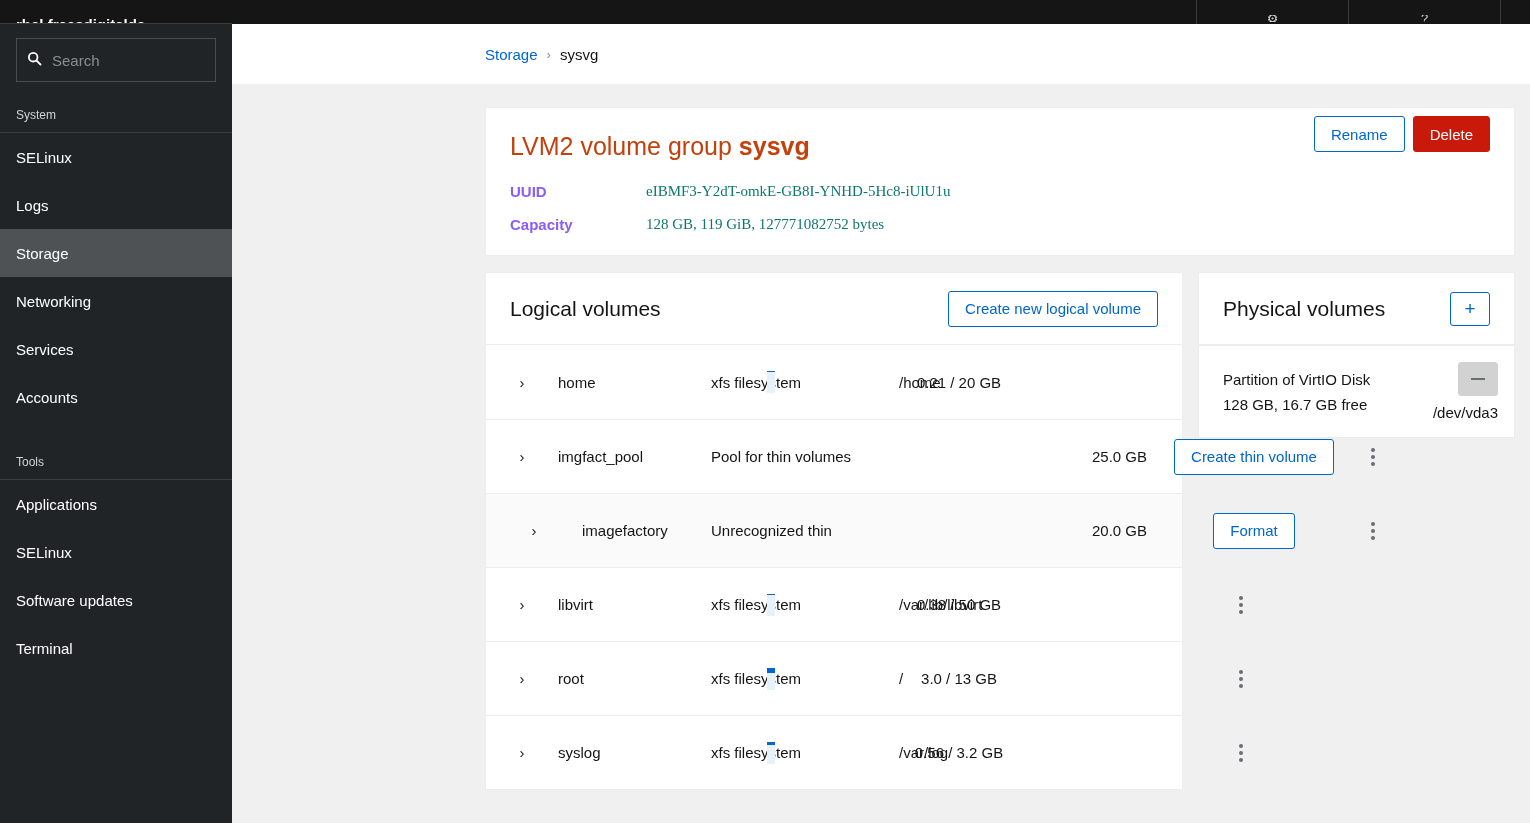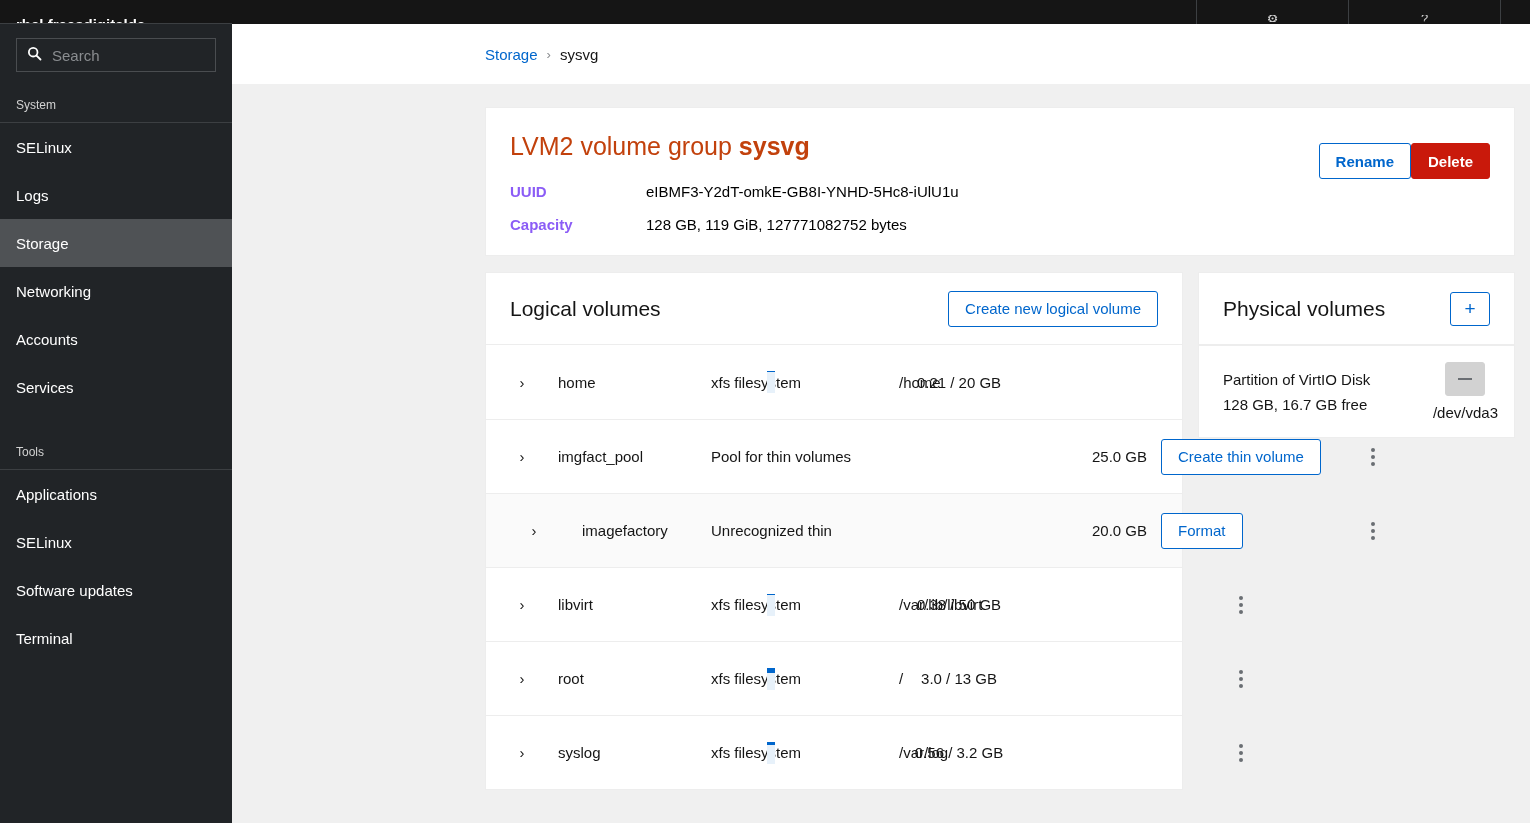--- a/index.html
+++ b/index.html
@@ -24,21 +24,21 @@
     color: #fff; font-size: 15px; font-weight: 700;
     padding: 0 16px; display: flex; align-items: flex-end;
     overflow: hidden; white-space: nowrap;
     border-bottom: 1px solid #3c3f42;
   }
   .brand-bar span { position: relative; top: 10px; }
   .search-wrap { padding: 14px 16px 14px 16px; }
   .search-box {
     display: flex; align-items: center; gap: 10px;
     border: 1px solid #4a4d50; background: #212427;
-    height: 34px; padding: 0 10px;
+    height: 44px; padding: 0 10px;
   }
   .search-box svg { flex: 0 0 auto; }
   .search-input {
     background: transparent; border: none; outline: none;
     color: #d2d2d2; font-size: 15px;
     font-family: "Liberation Sans", sans-serif;
     width: 100%;
   }
   .search-input::placeholder { color: #8a8d90; }
 
@@ -95,38 +95,38 @@
   .card { background: #fff; border: 1px solid #ededed; }
 
   
   .vg-card { padding: 24px 24px 22px 24px; position: relative; }
   .vg-title {
     font-size: 25px; color: #c2410c; font-weight: 400;
     margin-bottom: 22px;
   }
   .vg-title b { font-weight: 700; }
   .vg-actions {
-    position: absolute; top: 35px; right: 24px;
-    display: flex;  font-weight: bold;
+    position: absolute; top: 8px; right: 24px;
+    display: flex; gap: 8px;
   }
   .btn {
     font-family: "Liberation Sans", sans-serif;
     font-size: 15px; cursor: pointer;
     border-radius: 3px; padding: 0 16px; height: 36px;
     display: inline-flex; align-items: center; justify-content: center;
     white-space: nowrap;
   }
   .btn-secondary { background: #fff; border: 1px solid #06c; color: #06c; }
   .btn-danger { background: #c9190b; border: 1px solid #c9190b; color: #fff; }
   .btn-link-box { background: #fff; border: 1px solid #06c; color: #06c; }
 
   .kv-row { display: flex; margin-bottom: 16px; font-size: 15px; }
   .kv-row:last-child { margin-bottom: 0; }
   .kv-key { width: 136px; flex: 0 0 136px; font-weight: 700; color: #8b5cf6; }
-  .kv-val { color: #000000; }
+  .kv-val { color: #0f766e; font-family: Liberation Serif, serif; }
 
   
   .lower { display: flex; gap: 15px; margin-top: 16px; align-items: flex-start; }
   .lv-card { flex: 1 1 auto; min-width: 0; }
   .pv-card { width: 317px; flex: 0 0 317px; }
 
   .card-head {
     height: 72px; display: flex; align-items: center;
     justify-content: space-between; padding: 0 24px;
   }
@@ -163,37 +163,37 @@
   .c-type  { width: 188px; flex: 0 0 188px; }
   .c-mount { width: 130px; flex: 0 0 130px; }
   .c-usage { flex: 1 1 auto; display: flex; align-items: center; justify-content: flex-end; gap: 0; min-width: 0; }
   .usage-bar-wrap { width: 122px; flex: 0 0 122px; display: flex; align-items: center; }
   .usage-track {
     width: 8px; height: 22px; background: #e7f1fa; position: relative;
   }
   .usage-fill { position: absolute; left: 0; top: 0; width: 8px; background: #06c; }
   .usage-text { width: 140px; flex: 0 0 140px; text-align: center; white-space: nowrap; }
   .size-only { width: 262px; flex: 0 0 262px; text-align: right; padding-right: 14px; }
-  .c-action { width: 190px; flex: 0 0 190px; display: flex; justify-content: flex-start; padding-right: 4px; }
+  .c-action { width: 190px; flex: 0 0 190px; display: flex; justify-content: center; padding-right: 4px; }
   .c-kebab {
     width: 44px; flex: 0 0 44px;
     display: flex; align-items: center; justify-content: center;
     cursor: pointer;
   }
   .kebab { display: flex; flex-direction: column; gap: 3px; }
   .kebab i { display: block; width: 4px; height: 4px; border-radius: 50%; background: #6a6e73; }
 
   
   .pv-row {
     display: flex; align-items: center; justify-content: space-between;
     padding: 16px 16px 16px 24px;
     border-top: 1px solid #ededed;
   }
   .pv-left { display: flex; flex-direction: column; gap: 8px; font-size: 15px; color: #151515; }
-  .pv-right { display: flex; flex-direction: column; align-items: center; gap: 8px; }
+  .pv-right { display: flex; flex-direction: column; align-items: flex-end; gap: 8px; }
   .pv-dev { font-size: 15px; color: #151515; }
   .dash { display: block; width: 14px; height: 2px; background: #6a6e73; }
 </style>
 </head>
 <body>
 
 <div class="app">
 
   <nav class="sidebar">
 
@@ -221,24 +221,24 @@
     <div class="nav-item">
         <span>Logs</span>
       </div>
     <div class="nav-item active">
         <span>Storage</span>
       </div>
     <div class="nav-item">
         <span>Networking</span>
       </div>
     <div class="nav-item">
+        <span>Services</span>
+      </div>
+    <div class="nav-item">
         <span>Accounts</span>
-      </div>
-    <div class="nav-item">
-        <span>Services</span>
       </div>
 
     <div class="nav-spacer"></div>
 
     <div class="nav-group-label">Tools</div>
     <div class="nav-sep"></div>
     <div class="nav-item">
         <span>Applications</span>
       </div>
     <div class="nav-item">

